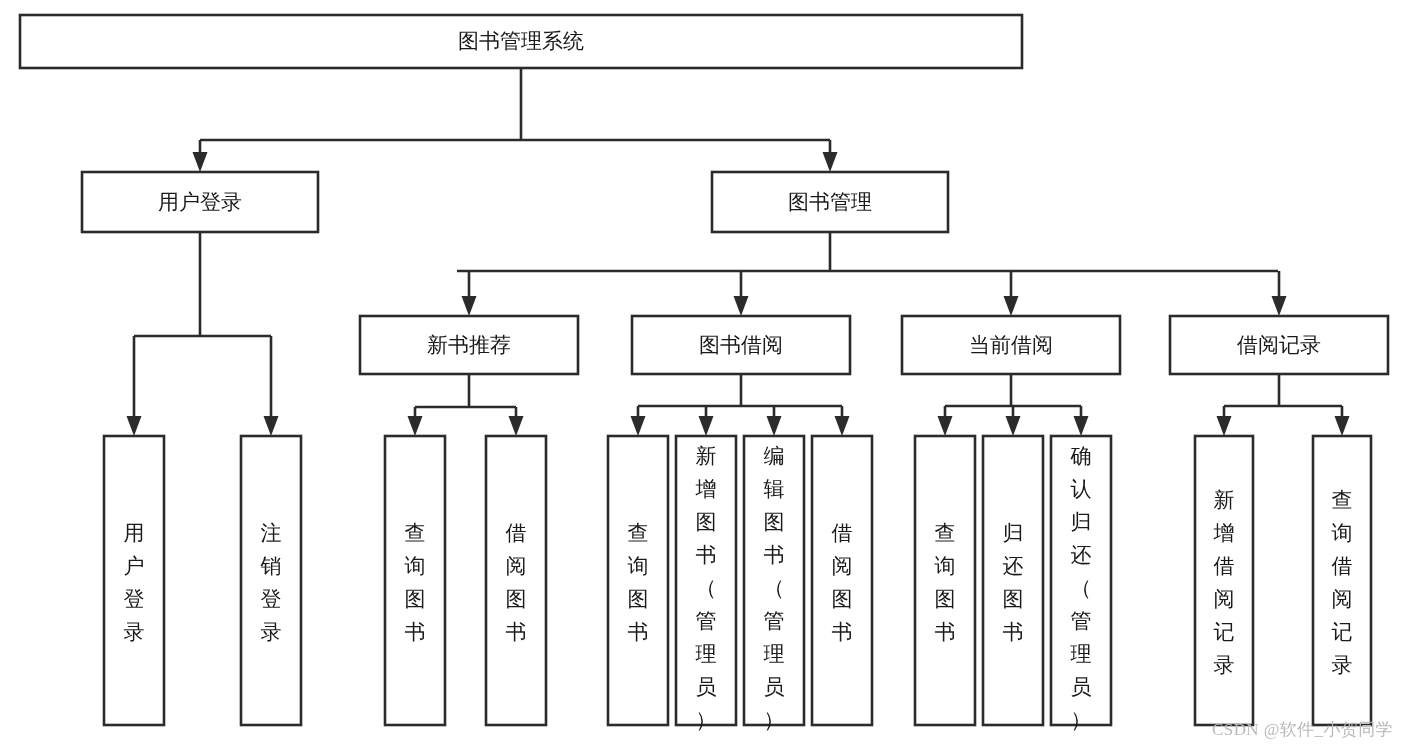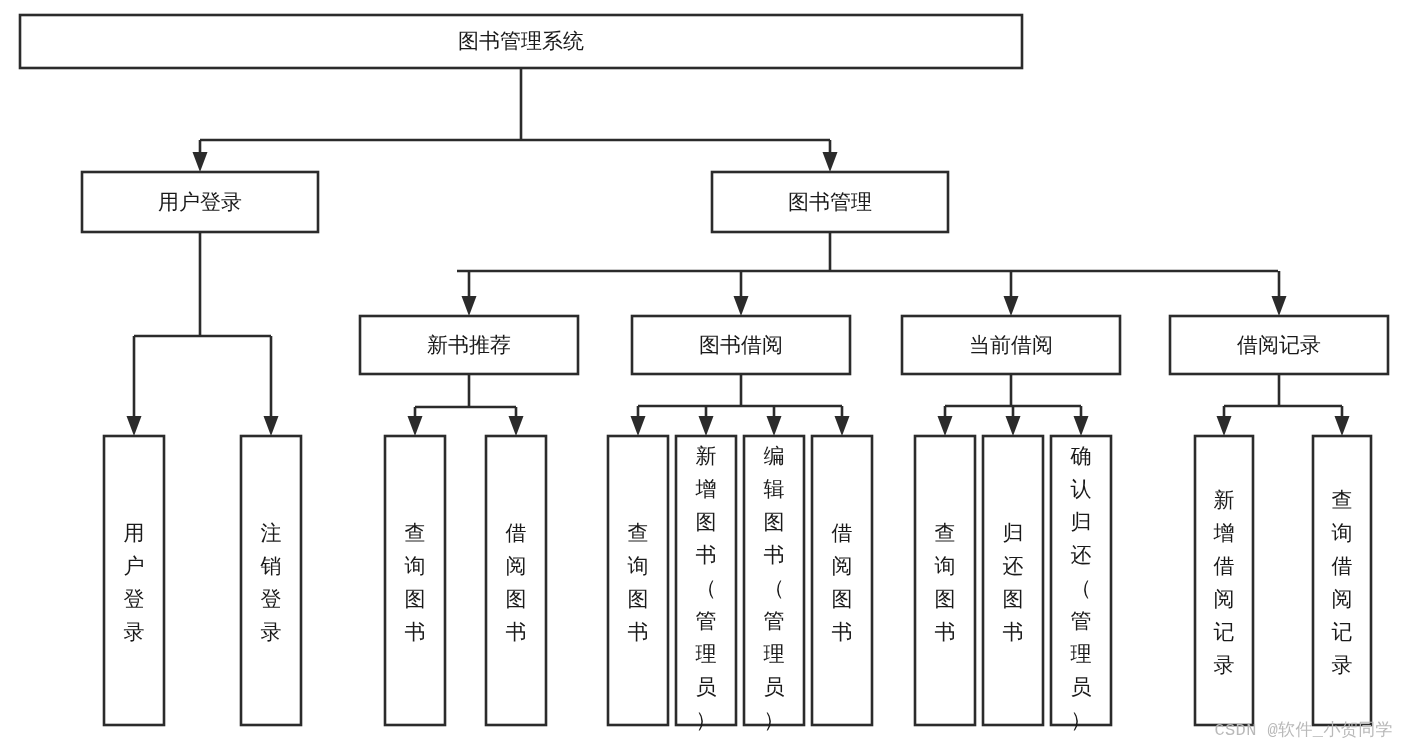--- a/index.html
+++ b/index.html
@@ -53,21 +53,21 @@
   .node-label-v {
     fill: #1a1a1a;
     font-family: "Liberation Sans", "DejaVu Sans", sans-serif;
     font-size: 21px;
     text-anchor: middle;
   }
   .watermark-text {
     position: absolute;
     right: 12px;
     bottom: 6px;
-    font-family: Liberation Mono, monospace;
+    font-family: Liberation Serif, serif;
     font-size: 17px;
     color: #b9b9b9;
     white-space: nowrap;
     letter-spacing: 0.4px;
   }
 </style>
 </head>
 <body>
 
 <div id="diagram-root">

